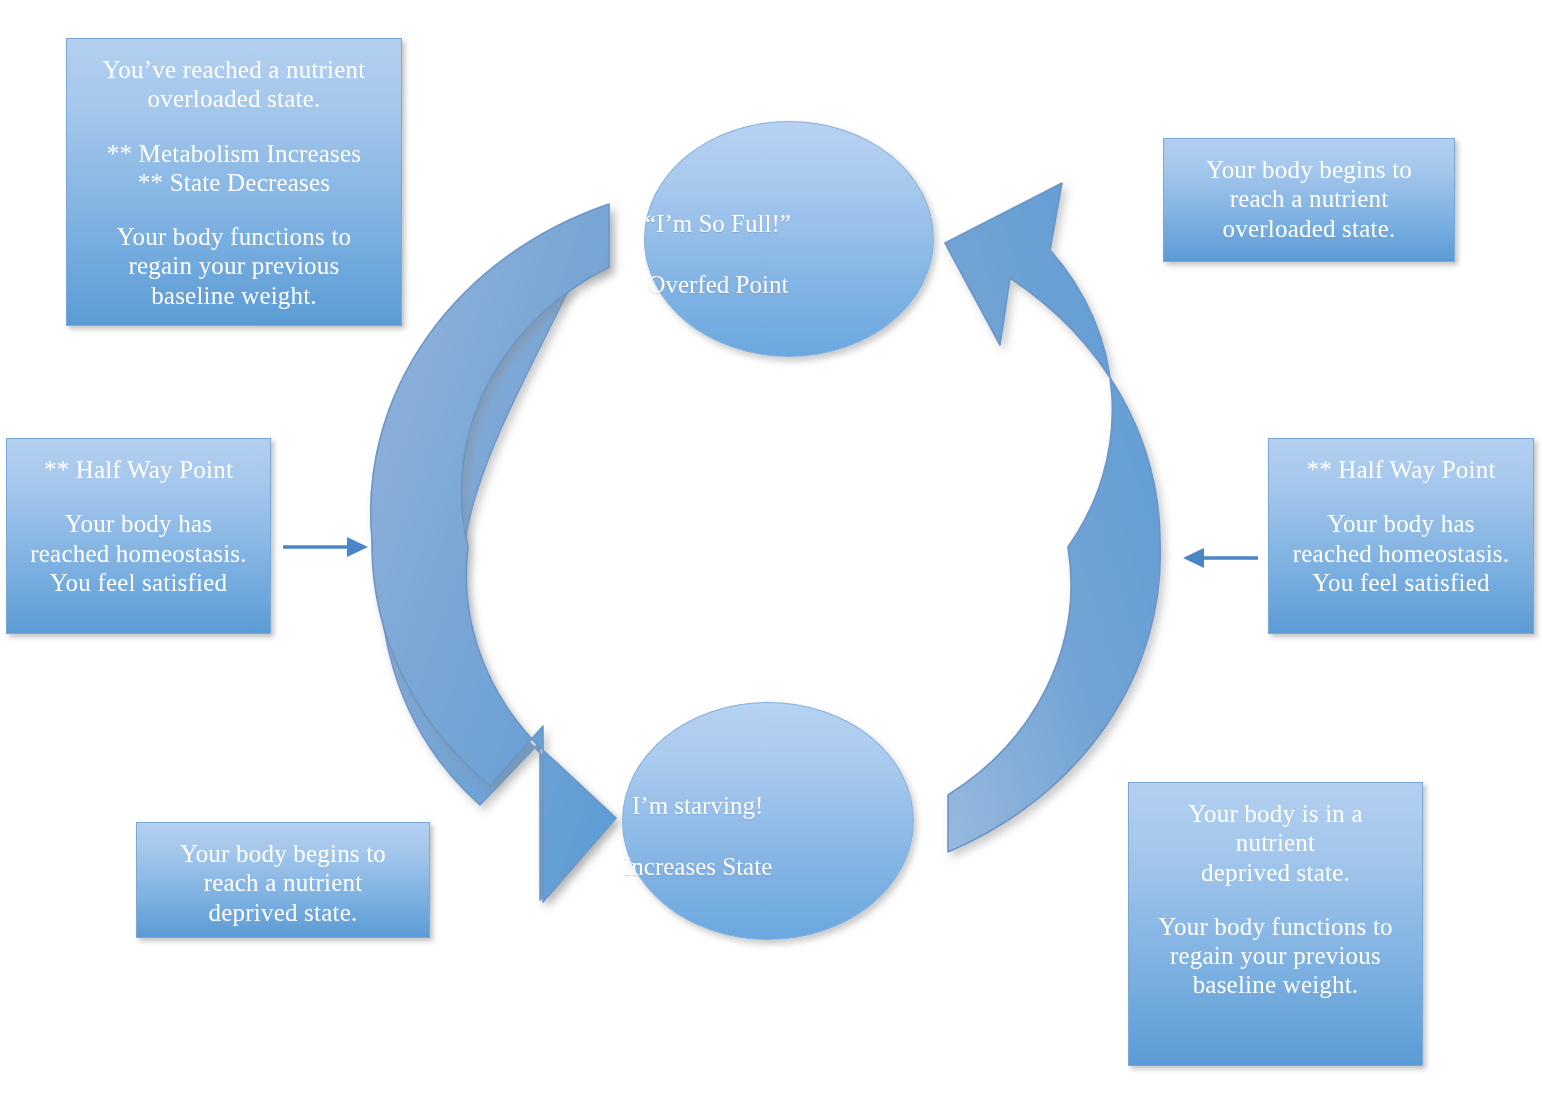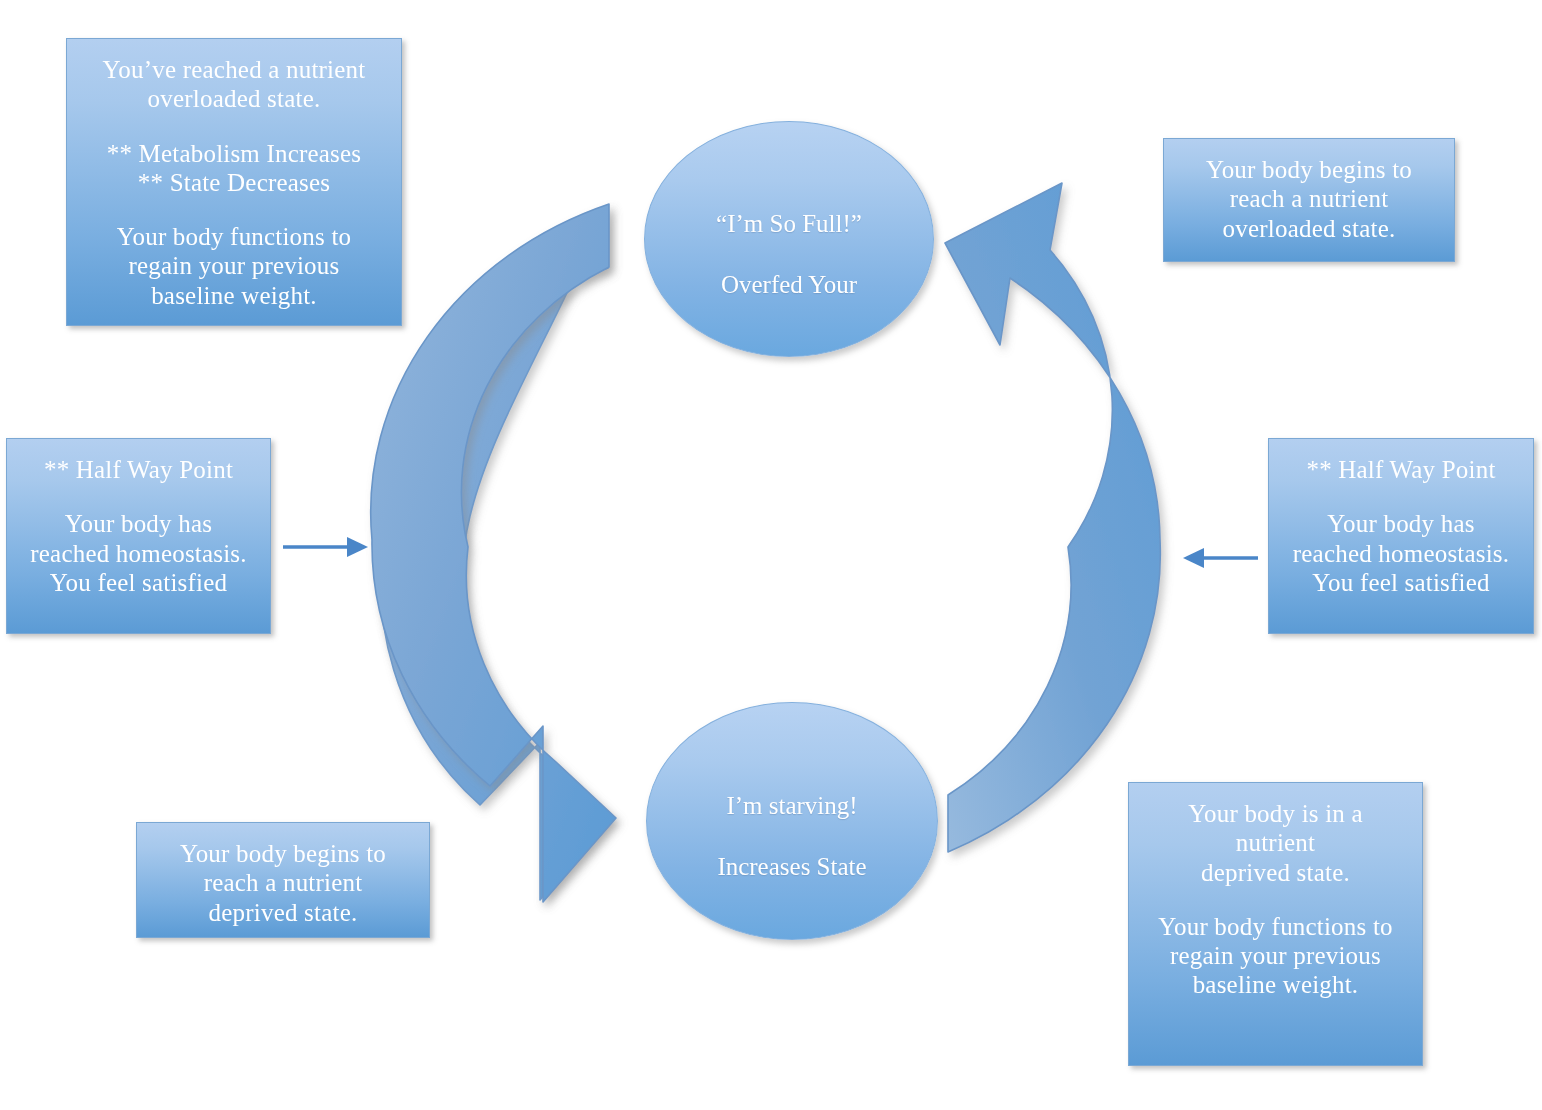--- a/index.html
+++ b/index.html
@@ -43,21 +43,20 @@
   
   .state-circle {
     position: absolute;
     box-sizing: border-box;
     border-radius: 50%;
     background: linear-gradient(to bottom, #b7d2f2 0%, #a9caee 25%, #82b3e4 70%, #6aa8df 100%);
     border: 1px solid #84b0dd;
     box-shadow: 3px 4px 6px rgba(120,120,120,0.40);
     display: flex;
     align-items: center;
-    justify-content: center;
     text-align: center;
     color: #ffffff;
     font-size: 25px;
     line-height: 1.22;
   }
   .state-circle .label {
     white-space: pre-line;
     text-shadow: 0 1px 1px rgba(90,120,160,0.35);
   }
 
@@ -142,25 +141,25 @@
 
     <g>
       <line x1="1258" y1="558" x2="1202" y2="558" stroke="#4a86c8" stroke-width="3.4"></line>
       <path d="M 1183,558 L 1204,548 L 1204,568 Z" fill="#4a86c8"></path>
     </g>
   </svg>
 
   <div class="state-circle" style="left:644px; top:121px; width:290px; height:236px;">
     <div class="label">
       <span>“I’m So Full!”</span><br>
-      <span>Overfed Your</span>
+      <span>Overfed Point</span>
     </div>
   </div>
 
-  <div class="state-circle" style="left:646px; top:702px; width:292px; height:238px;">
+  <div class="state-circle" style="left:622px; top:702px; width:292px; height:238px;">
     <div class="label">
       <span>I’m starving!</span><br>
       <span>Increases State</span>
     </div>
   </div>
 
   <div class="info-box" style="left:66px; top:38px; width:336px; height:288px;">
     <p>You’ve reached a nutrient
 overloaded state.</p>
     <p>** Metabolism Increases

